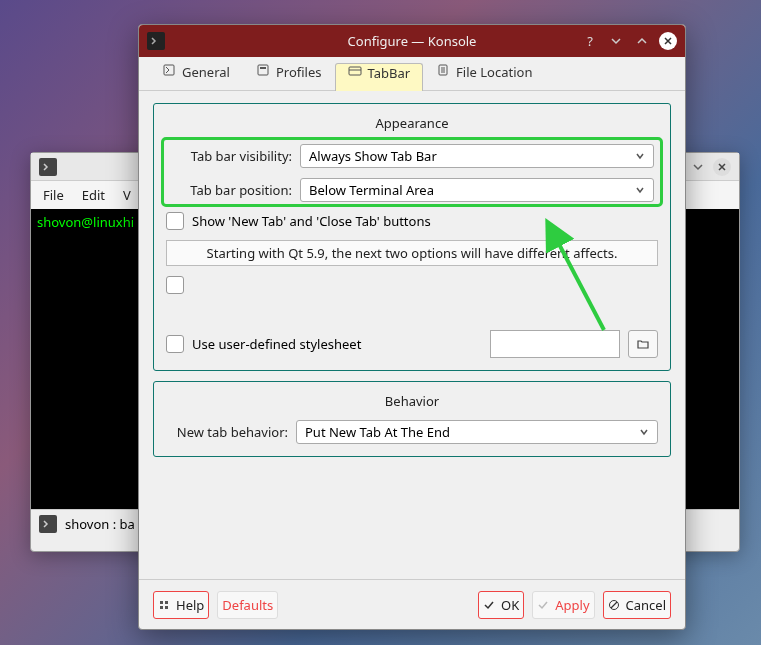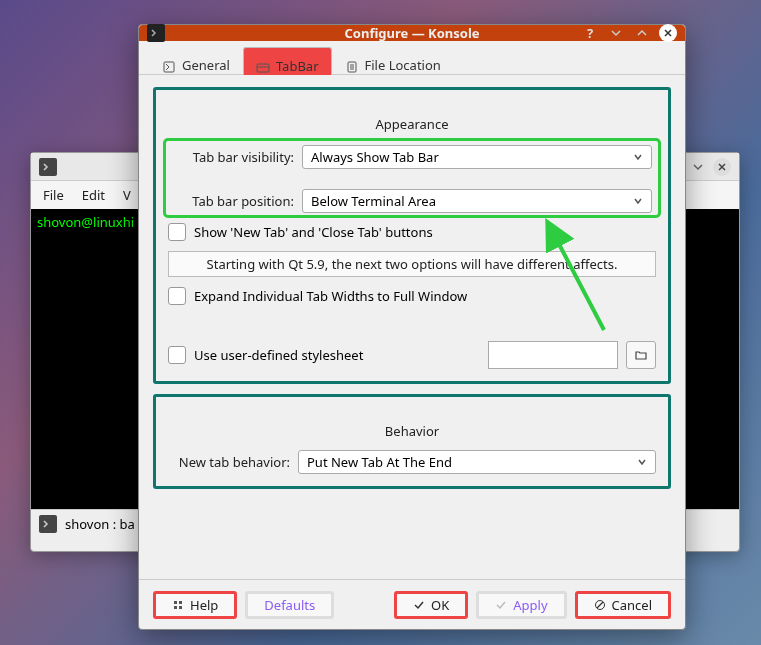--- a/index.html
+++ b/index.html
@@ -12,52 +12,52 @@
 .term-controls { margin-left:auto; display:flex; gap:6px; }
 .term-ctrl { width:18px; height:18px; display:flex; align-items:center; justify-content:center; color:#444; border-radius:50%; }
 .term-close-bg { background:#ddd; }
 .term-menu { height: 28px; background: #f5f5f5; display:flex; align-items:center; gap:18px; padding:0 12px; color:#222; }
 .term-body { background:#000; height: 300px; padding:4px 6px; color:#0f0; font-family:"DejaVu Sans Mono", monospace; font-size:13px; }
 .term-tabbar { height:28px; background:#eee; border-top:1px solid #ccc; display:flex; align-items:center; padding:0 8px; gap:8px; }
 .term-tab-icon { width:18px; height:18px; background:#444; border-radius:2px; display:flex; align-items:center; justify-content:center; }
 
 
 .dialog { position:absolute; left:138px; top:24px; width:548px; height:606px; background:#f0f0f0; border:1px solid #888; border-radius:4px; box-shadow:0 8px 30px rgba(0,0,0,0.4); display:flex; flex-direction:column; }
-.dlg-title { height:16px; background:#c2410c; color:#eee; display:flex; align-items:center; padding:0 8px; border-radius:4px 4px 0 0; position:relative;font-weight:bold; }
+.dlg-title { height:32px; background:#7f1d1d; color:#eee; display:flex; align-items:center; padding:0 8px; border-radius:4px 4px 0 0; position:relative; }
 .dlg-title-icon { width:18px; height:18px; background:#222; border-radius:2px; display:flex; align-items:center; justify-content:center; margin-right:8px; }
 .dlg-title-text { position:absolute; left:0; right:0; text-align:center; pointer-events:none; }
 .dlg-title-ctrls { margin-left:auto; display:flex; gap:8px; z-index:1; }
 .dlg-ctrl { width:18px; height:18px; display:flex; align-items:center; justify-content:center; color:#ddd; cursor:pointer; }
 .dlg-close { background:#fff; color:#333; border-radius:50%; }
 
 .tabbar { height:34px; border-bottom:1px solid #ccc; display:flex; align-items:flex-end; padding:0 10px; gap:0; }
-.tab { height:28px; display:flex; align-items:flex-end; gap:6px; padding:0 12px; color:#333; cursor:pointer; border:1px solid transparent; border-bottom:none; }
-.tab.active { background:#ef4444; border-color:#bbb; border-top-left-radius:3px; border-top-right-radius:3px; position:relative; top:1px;margin-top:41px; }
+.tab { height:28px; display:flex; align-items:flex-start; gap:6px; padding:0 12px; color:#333; cursor:pointer; border:1px solid transparent; border-bottom:none; }
+.tab.active { background:#fef9c3; border-color:#bbb; border-top-left-radius:3px; border-top-right-radius:3px; position:relative; top:1px;margin-top:41px; }
 .tab-icon { width:14px; height:14px; display:inline-flex; align-items:center; justify-content:center; }
 
 .content { flex:1; padding:12px 14px; display:flex; flex-direction:column; gap:10px; overflow:auto; }
-.group { border:3px solid #0f766e; border-radius:3px; padding:25px 12px 12px; background:#f0f0f0; }
+.group { border:1px solid #0f766e; border-radius:3px; padding:10px 12px 12px; background:#f0f0f0; }
 .group-title { text-align:center; margin-bottom:10px; color:#222; }
-.row { display:flex; align-items:center; gap:8px; margin-bottom:20px; }
+.row { display:flex; align-items:center; gap:8px; margin-bottom:10px; }
 .row:last-child { margin-bottom:0; }
 .row label { width:122px; text-align:right; color:#222; }
 .combo { flex:1; height:24px; border:1px solid #aaa; border-radius:3px; background:#fff; display:flex; align-items:center; padding:0 8px; cursor:pointer; position:relative; }
 .combo .chev { margin-left:auto; color:#555; }
 .highlight { outline:3px solid #2ecc40; outline-offset:-2px; border-radius:4px; padding:6px 8px 4px; margin:-4px -4px 6px; }
 
 .checkrow { display:flex; align-items:center; gap:8px; margin-bottom:10px; }
 .checkbox { width:18px; height:18px; border:1px solid #999; border-radius:3px; background:#fff; cursor:pointer; flex-shrink:0; }
 .infobar { border:1px solid #bbb; background:#fafafa; padding:3px 0; text-align:center; margin-bottom:10px; color:#222; }
 .inputrow { display:flex; align-items:center; gap:8px;margin-top:36px; }
 .textinput { width:130px; height:28px; border:1px solid #aaa; background:#fff; padding:0 6px; }
 .iconbtn { width:30px; height:28px; border:1px solid #aaa; background:#f8f8f8; border-radius:3px; display:flex; align-items:center; justify-content:center; cursor:pointer; }
 
 .footer { height:50px; border-top:1px solid #ccc; display:flex; align-items:center; padding:0 14px; gap:8px; }
-.btn { height:28px; padding:0 16px; border:3px solid #ef4444; background:#f8f8f8; border-radius:3px; display:flex; align-items:center; gap:6px; cursor:pointer; color:#222; }
-.btn.disabled { color:#8b5cf6; border-color:#ddd; cursor:default; }
+.btn { height:28px; padding:0 4px; border:1px solid #ef4444; background:#f8f8f8; border-radius:3px; display:flex; align-items:center; gap:6px; cursor:pointer; color:#222; }
+.btn.disabled { color:#ef4444; border-color:#ddd; cursor:default; }
 .spacer { flex:1; }
 
 .arrow-annot { position:absolute; pointer-events:none; }
 
 svg { display:block; }
 </style>
 </head>
 <body>
 
 <div class="term-window">
@@ -128,20 +128,29 @@
 
   <div class="tabbar">
     <div class="tab">
       <span class="tab-icon">
           <svg width="14" height="14" viewBox="0 0 14 14">
             <rect x="2" y="2" width="10" height="10" rx="1" fill="none" stroke="#555"></rect>
             <path d="M4 4 L7 7 L4 10" stroke="#555" fill="none"></path>
           </svg>
         </span>
       <span>General</span>
+    </div>
+    <div class="tab">
+      <span class="tab-icon">
+          <svg width="14" height="14" viewBox="0 0 14 14">
+            <rect x="2" y="2" width="10" height="10" rx="1" fill="none" stroke="#555"></rect>
+            <rect x="4" y="4" width="6" height="2" fill="#555"></rect>
+          </svg>
+        </span>
+      <span>Profiles</span>
     </div>
     <div class="tab active">
       <span class="tab-icon">
           <svg width="14" height="14" viewBox="0 0 14 14">
             <rect x="1" y="3" width="12" height="8" rx="1" fill="none" stroke="#555"></rect>
             <path d="M1 6 H13" stroke="#555"></path>
           </svg>
         </span>
       <span>TabBar</span>
     </div>
@@ -188,21 +197,20 @@
 
       <div class="checkrow">
         <div class="checkbox"></div>
         <span>Show 'New Tab' and 'Close Tab' buttons</span>
       </div>
 
       <div class="infobar">Starting with Qt 5.9, the next two options will have different affects.</div>
 
       <div class="checkrow">
         <div class="checkbox"></div>
-        <span>Expand Individual Tab Widths to Full Window</span>
       </div>
 
       <div class="inputrow">
         <div class="checkbox"></div>
         <span style="flex:1;">Use user-defined stylesheet</span>
         <input class="textinput" value="" style="">
         <div class="iconbtn">
           <svg width="14" height="14" viewBox="0 0 14 14">
               <path d="M2 4 H5 L6 5 H12 V11 H2 Z" fill="none" stroke="#444" stroke-width="1.2"></path>
             </svg>

